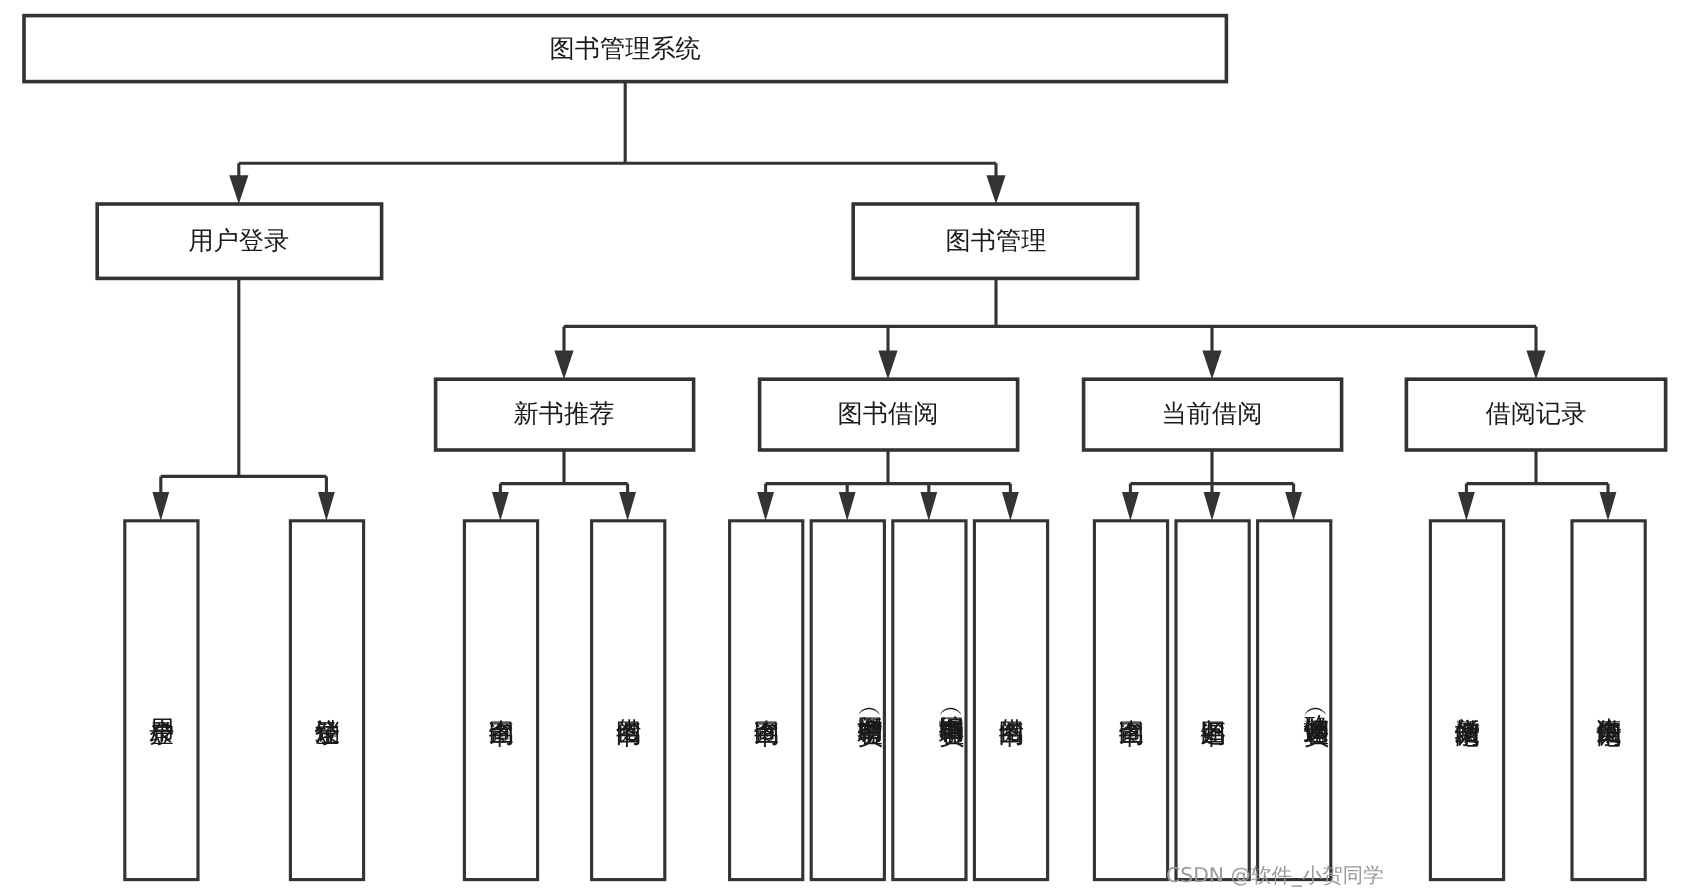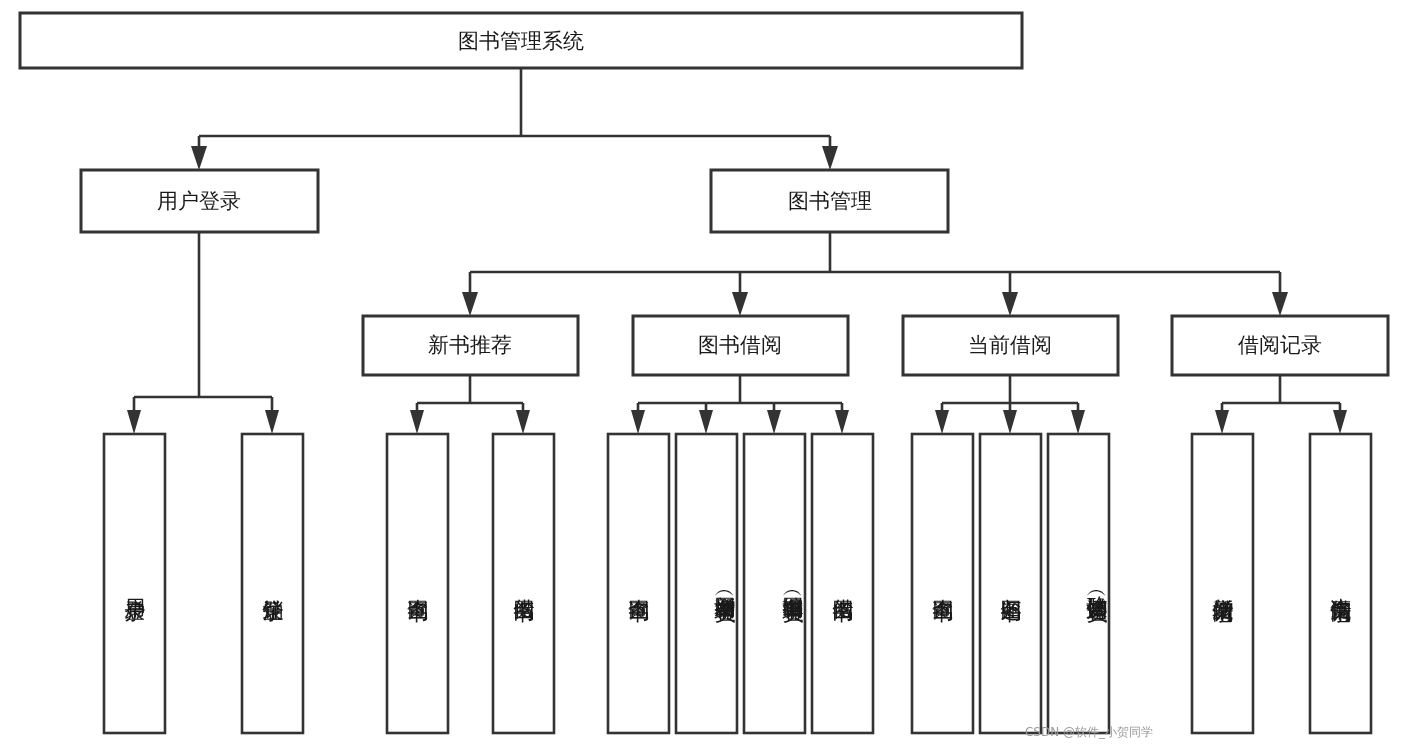--- a/index.html
+++ b/index.html
@@ -66,21 +66,21 @@
     align-items: center;
     justify-content: center;
     white-space: nowrap;
     user-select: none;
   }
   .watermark {
     position: absolute;
     right: 14px;
     bottom: 6px;
     font-family: "DejaVu Sans", "Liberation Sans", sans-serif;
-    font-size: 12px;
+    font-size: 17px;
     color: #9a9a9a;
     white-space: nowrap;
     user-select: none;
   }
 </style>
 </head>
 <body>
 
 <div id="diagram-root">
 

